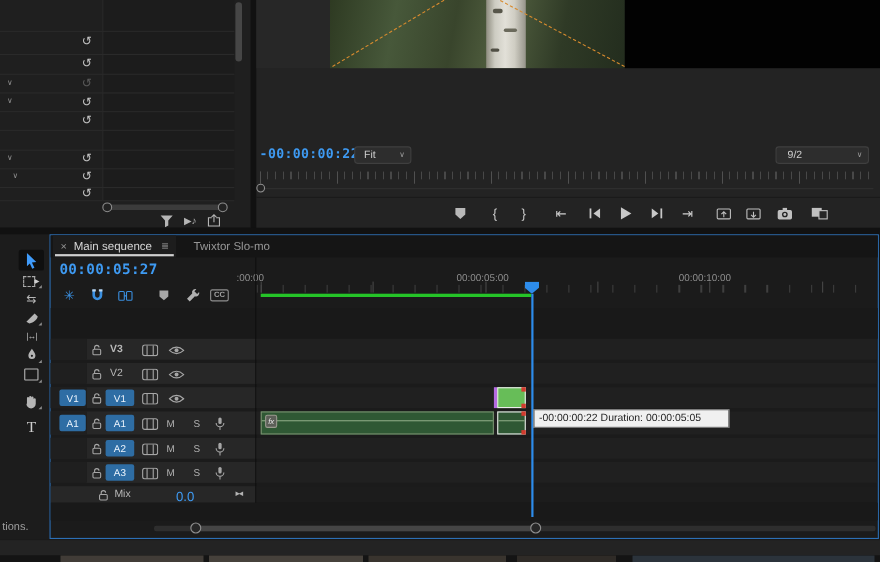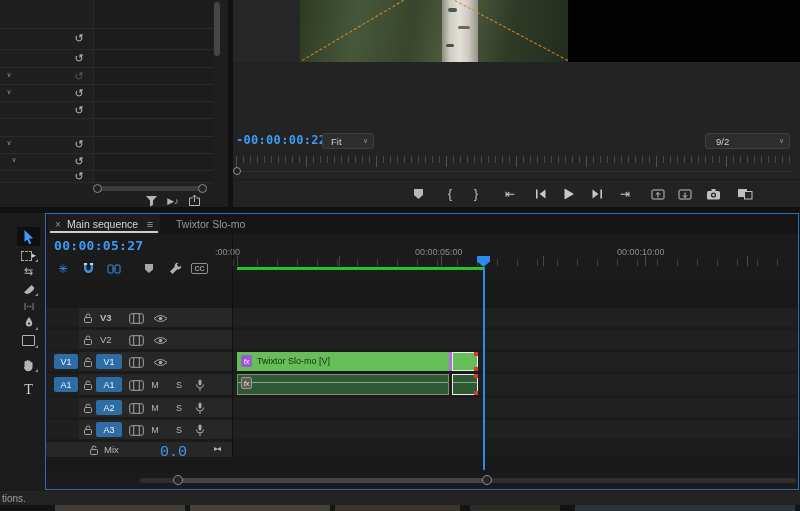--- a/index.html
+++ b/index.html
@@ -414,30 +414,25 @@
 
   <div class="abs hrowbg" style="top:442px;height:15px;"></div>
   <div class="abs" style="left:233px;top:442px;width:564px;height:15px;background:#1c1c1c;"></div>
   <div class="abs ic" style="left:87px;top:443px;width:13px;height:13px;">
     <svg width="12" height="12" viewBox="0 0 12 12">
         <rect x="2.5" y="5.5" width="7" height="5" rx="1" fill="none" stroke="#a6a6a6"></rect>
         <path d="M4 5.5V4a2 2 0 0 1 4 0" fill="none" stroke="#a6a6a6"></path>
       </svg>
   </div>
   <div class="abs tname" style="left:104px;top:444px;">Mix</div>
-  <div class="abs" style="left:160px;top:444px;font-size:15px;color:#3e9af2;font-family:Liberation Mono, monospace;">0.0</div>
+  <div class="abs" style="left:160px;top:444px;font-size:12px;color:#3e9af2;">0.0</div>
   <div class="abs" style="left:214px;top:444px;font-size:8px;color:#b4b4b4;letter-spacing:-1px;">▸◂</div>
 
   <div class="abs" style="left:46px;top:457px;width:752px;height:16px;background:#191919;"></div>
 
-  <div class="abs" style="left:237px;top:352px;width:212px;height:19px;background:#67bd58;">
-    <div class="abs ic" style="left:4px;top:3px;width:11px;height:12px;background:#9a5ad6;border-radius:2px;
-                color:#fff;font-size:7px;font-style:italic;">fx</div>
-    <div class="abs" style="left:20px;top:4px;font-size:9px;color:#10300f;white-space:nowrap;">Twixtor Slo-mo [V]</div>
-  </div>
   <div class="abs" style="left:449px;top:352px;width:3px;height:19px;background:#b46ae0;"></div>
 
   <div class="abs clipsel" style="left:452px;top:352px;width:26px;height:19px;"></div>
   <div class="abs redtick" style="left:474px;top:352px;"></div>
   <div class="abs redtick" style="left:474px;top:367px;"></div>
 
   <div class="abs" style="left:237px;top:374px;width:212px;height:21px;background:#2f5834;border:1px solid #78906f;">
     <div class="abs" style="left:0;top:7px;width:210px;height:1px;background:#8aa883;"></div>
     <div class="abs ic" style="left:3px;top:2px;width:11px;height:12px;background:#5c5f58;border:1px solid #9a9a8f;border-radius:2px;
                 color:#e8e8e8;font-size:7px;font-style:italic;">fx</div>
@@ -448,28 +443,30 @@
   </div>
   <div class="abs redtick" style="left:474px;top:374px;"></div>
   <div class="abs redtick" style="left:474px;top:391px;"></div>
 
   <div class="abs" style="left:237px;top:267px;width:246px;height:3px;background:#25c428;"></div>
 
   <div class="abs" style="left:477px;top:256px;width:13px;height:11px;background:#2d8ceb;
               clip-path:polygon(0 0,100% 0,100% 50%,50% 100%,0 50%);"></div>
   <div class="abs" style="left:483px;top:267px;width:2px;height:203px;background:#2d8ceb;"></div>
 
+  <div class="abs" style="left:485px;top:372px;width:178px;height:17px;background:#f0f0f0;border:1px solid #6b6b6b;
+              color:#1c1c1c;font-size:9.5px;line-height:15px;padding-left:4px;white-space:nowrap;z-index:5;">-00:00:00:22 Duration: 00:00:05:05</div>
 
   <div class="abs" style="left:140px;top:478px;width:656px;height:5px;background:#2e2e2e;border-radius:2px;"></div>
   <div class="abs" style="left:178px;top:478px;width:309px;height:5px;background:#454545;border-radius:2px;"></div>
   <div class="abs" style="left:173px;top:475px;width:10px;height:10px;border:1px solid #909090;border-radius:50%;background:#262626;"></div>
   <div class="abs" style="left:482px;top:475px;width:10px;height:10px;border:1px solid #909090;border-radius:50%;background:#262626;"></div>
 
   <div class="abs" style="left:0;top:490px;width:800px;height:15px;background:#232323;border-top:1px solid #1a1a1a;"></div>
-  <div class="abs" style="left:2px;top:493px;font-size:10px;color:#9f9f9f;">tions.</div>
+  <div class="abs" style="left:2px;top:474px;font-size:10px;color:#9f9f9f;">tions.</div>
 
   <div class="abs" style="left:0;top:505px;width:800px;height:6px;background:#141414;"></div>
   <div class="abs" style="left:55px;top:505px;width:130px;height:6px;background:#413c37;"></div>
   <div class="abs" style="left:190px;top:505px;width:140px;height:6px;background:#46413b;"></div>
   <div class="abs" style="left:335px;top:505px;width:125px;height:6px;background:#39342e;"></div>
   <div class="abs" style="left:470px;top:505px;width:90px;height:6px;background:#2f2b27;"></div>
   <div class="abs" style="left:575px;top:505px;width:220px;height:6px;background:#2b333b;"></div>
 
 </div>
 

